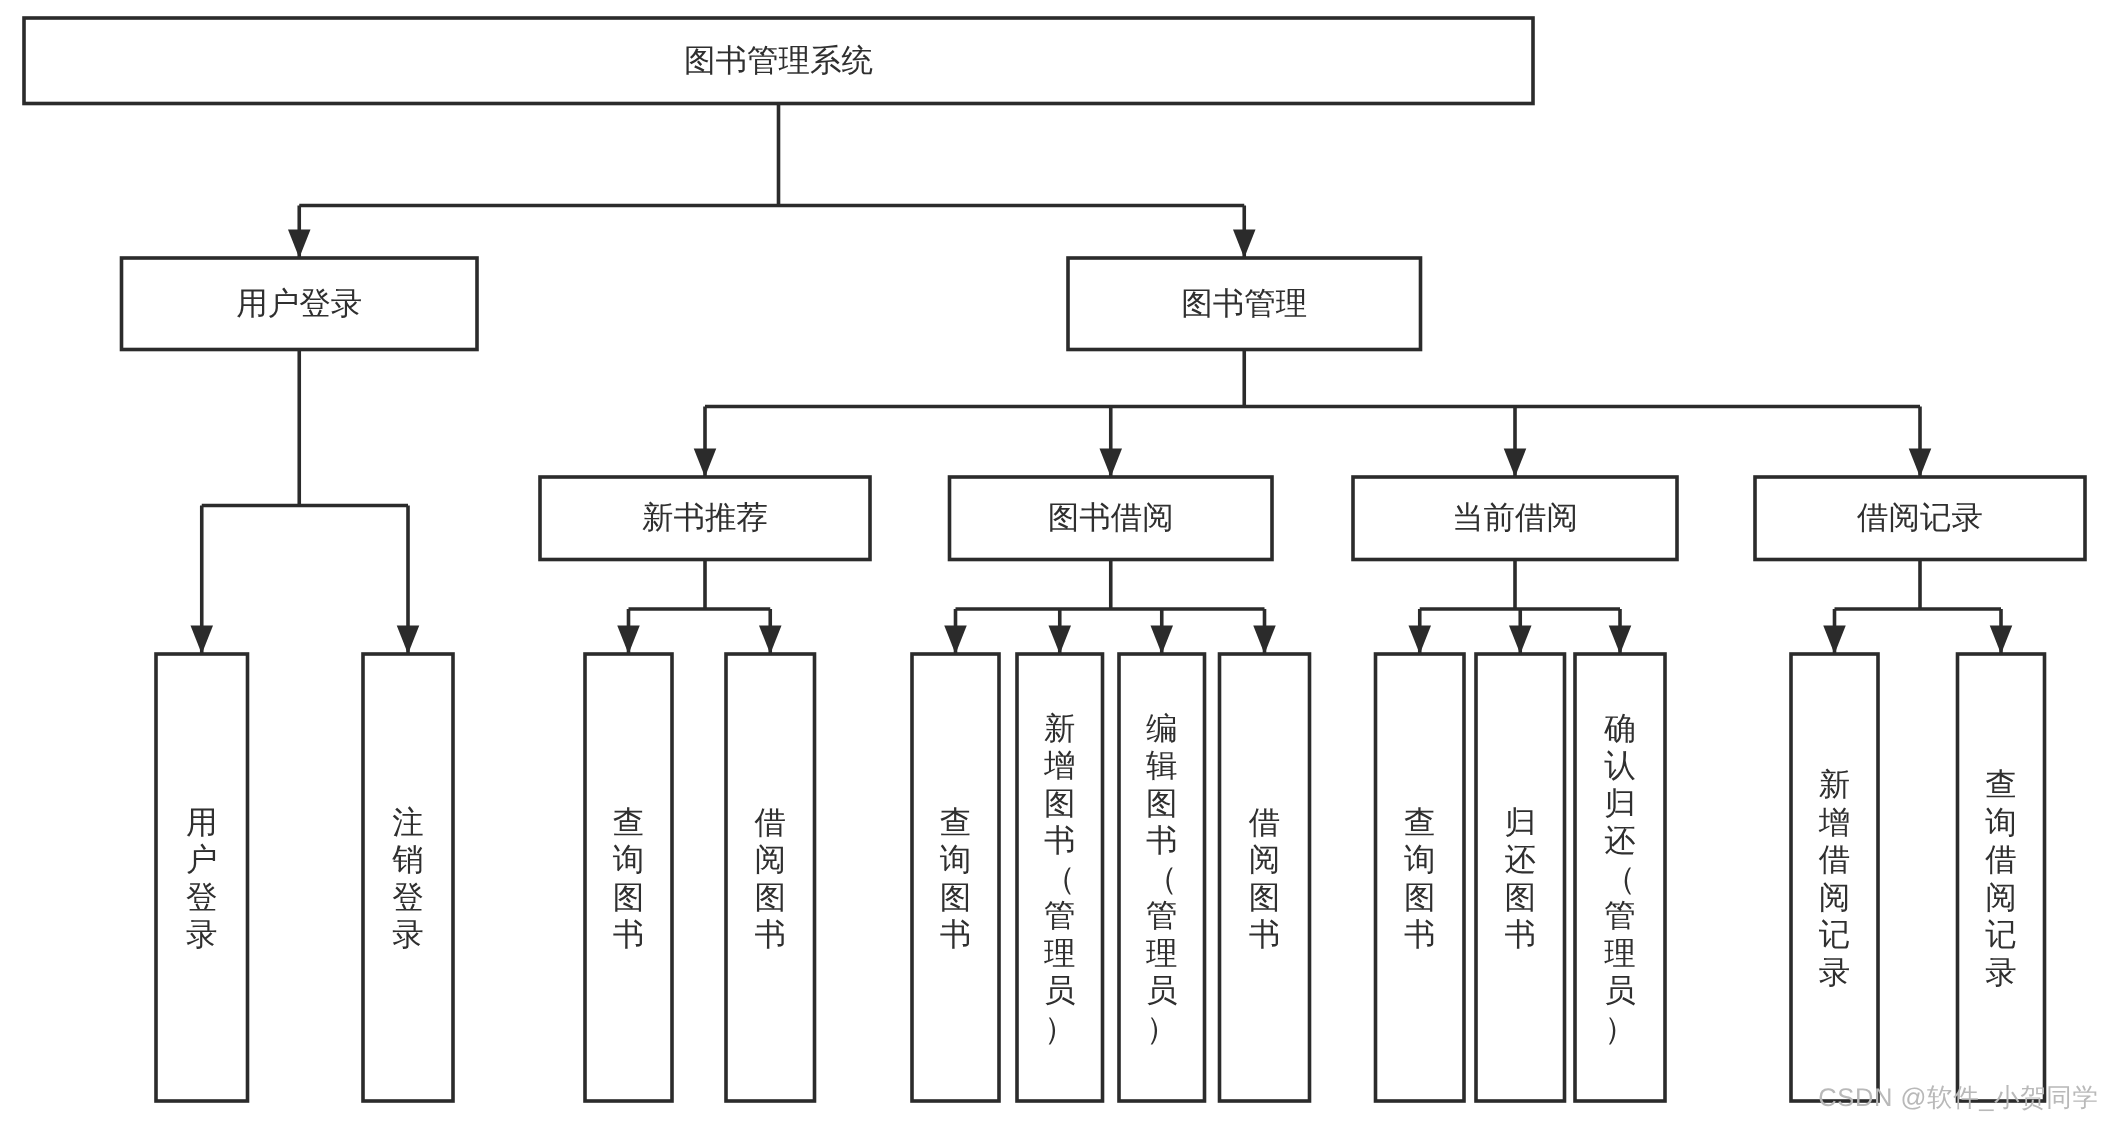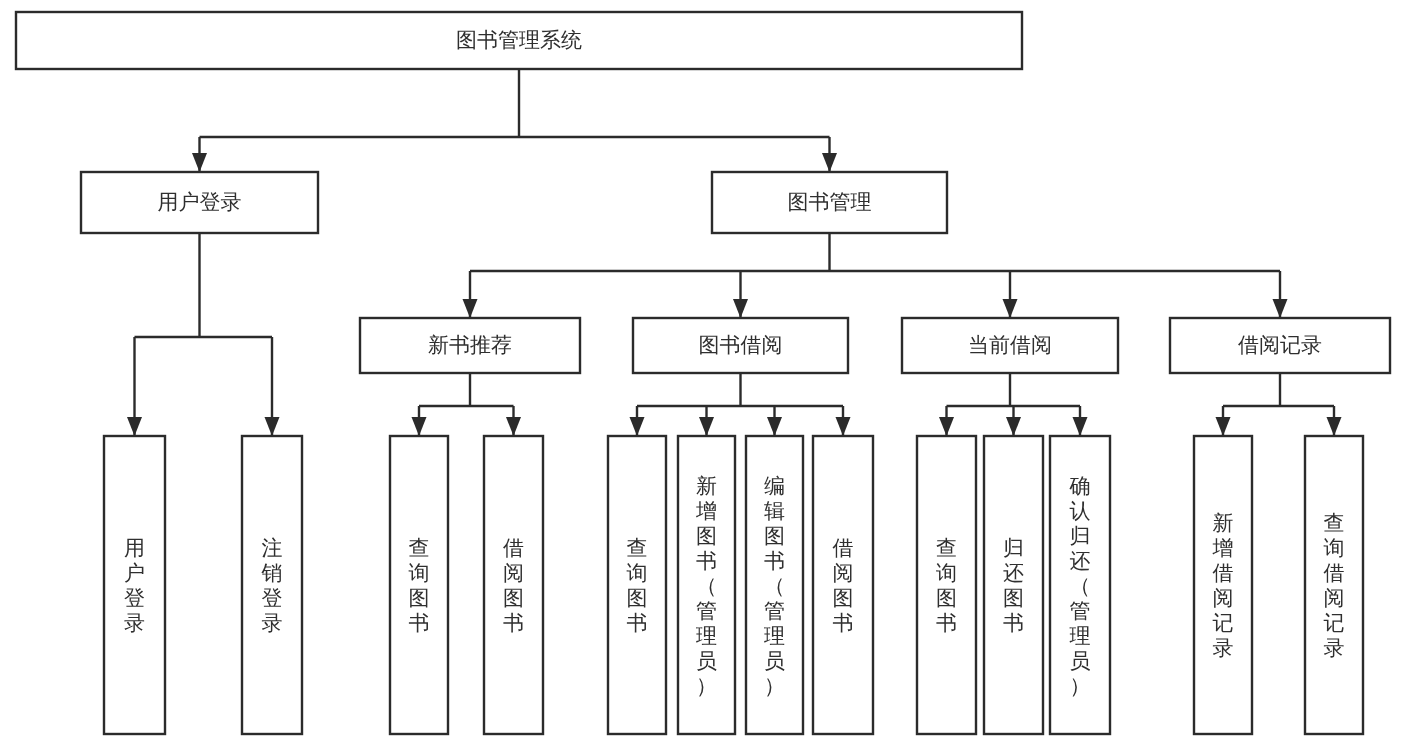--- a/index.html
+++ b/index.html
@@ -204,13 +204,14 @@
           <text x="1223" y="530" class="node-label-v"><tspan x="1223" dy="0">新</tspan><tspan x="1223" dy="25">增</tspan><tspan x="1223" dy="25">借</tspan><tspan x="1223" dy="25">阅</tspan><tspan x="1223" dy="25">记</tspan><tspan x="1223" dy="25">录</tspan></text>
         </g>
         <g>
           <rect x="1305" y="436" width="58" height="298" class="node-box"></rect>
           <text x="1334" y="530" class="node-label-v"><tspan x="1334" dy="0">查</tspan><tspan x="1334" dy="25">询</tspan><tspan x="1334" dy="25">借</tspan><tspan x="1334" dy="25">阅</tspan><tspan x="1334" dy="25">记</tspan><tspan x="1334" dy="25">录</tspan></text>
         </g>
       </g>
 
   </svg>
 
+  <div class="watermark">CSDN @软件_小贺同学</div>
 </div>
 
 </body></html>

